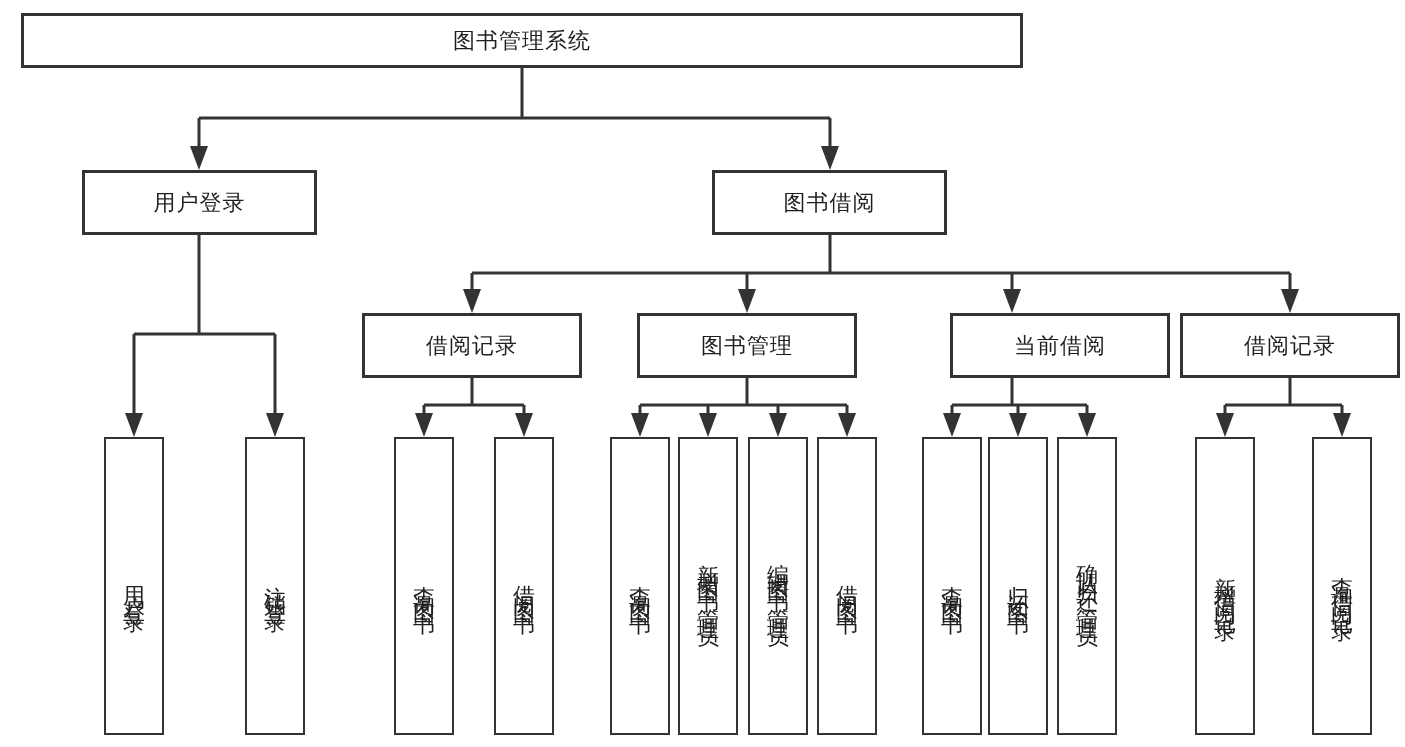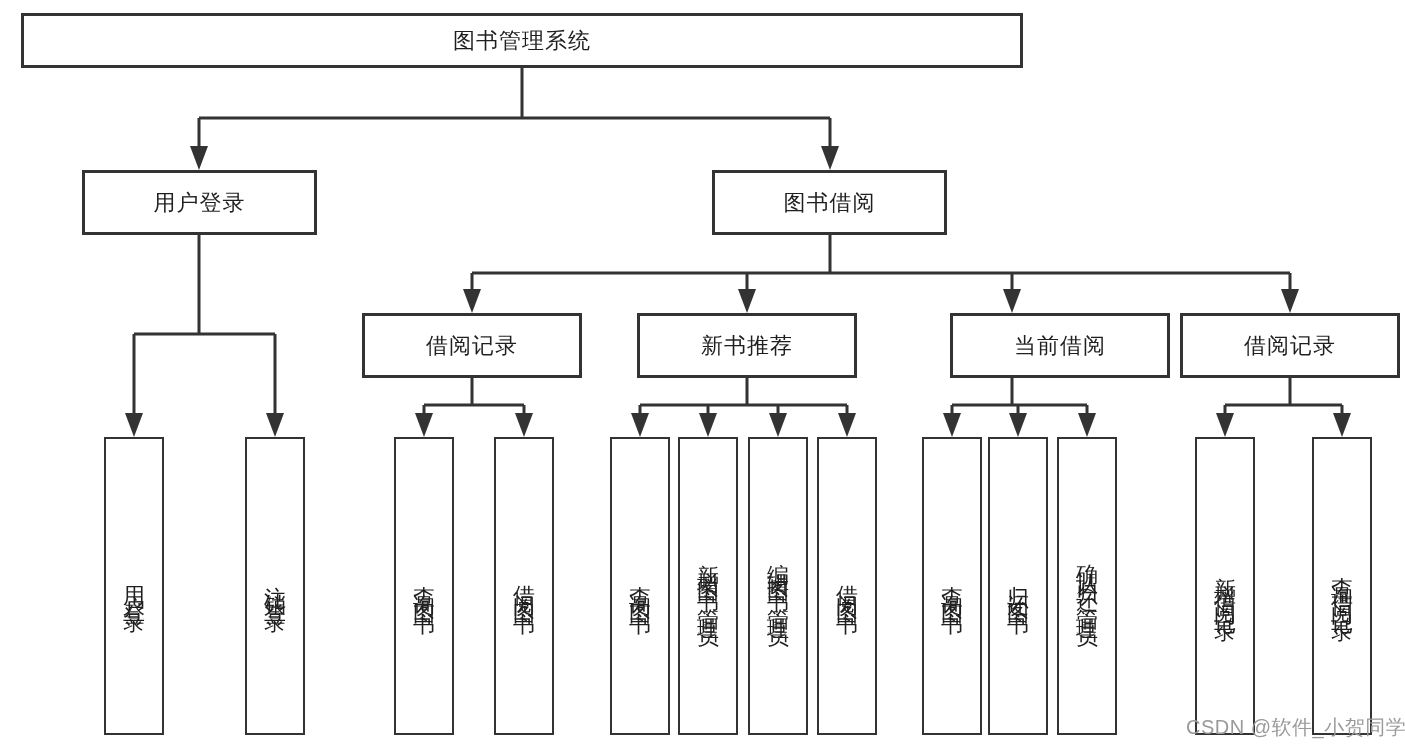--- a/index.html
+++ b/index.html
@@ -108,21 +108,21 @@
     <span>用户登录</span>
   </div>
   <div class="node h" style="left:712px; top:170px; width:235px; height:65px;">
     <span>图书借阅</span>
   </div>
 
   <div class="node h" style="left:362px; top:313px; width:220px; height:65px;">
     <span>借阅记录</span>
   </div>
   <div class="node h" style="left:637px; top:313px; width:220px; height:65px;">
-    <span>新书推荐</span>
+    <span>图书管理</span>
   </div>
   <div class="node h" style="left:902px; top:313px; width:220px; height:65px;margin-left:48px;">
     <span>当前借阅</span>
   </div>
   <div class="node h" style="left:1180px; top:313px; width:220px; height:65px;">
     <span>借阅记录</span>
   </div>
 
   <div class="node leaf" style="left:104px; top:437px; width:60px; height:298px;">
     <span class="vtext">用户登录</span>
@@ -161,15 +161,14 @@
     <span class="vtext">确认归还（管理员）</span>
   </div>
 
   <div class="node leaf" style="left:1195px; top:437px; width:60px; height:298px;">
     <span class="vtext">新增借阅记录</span>
   </div>
   <div class="node leaf" style="left:1312px; top:437px; width:60px; height:298px;">
     <span class="vtext">查询借阅记录</span>
   </div>
 
-  <div class="watermark">CSDN @软件_小贺同学</div>
 
 </div>
 
 </body></html>

